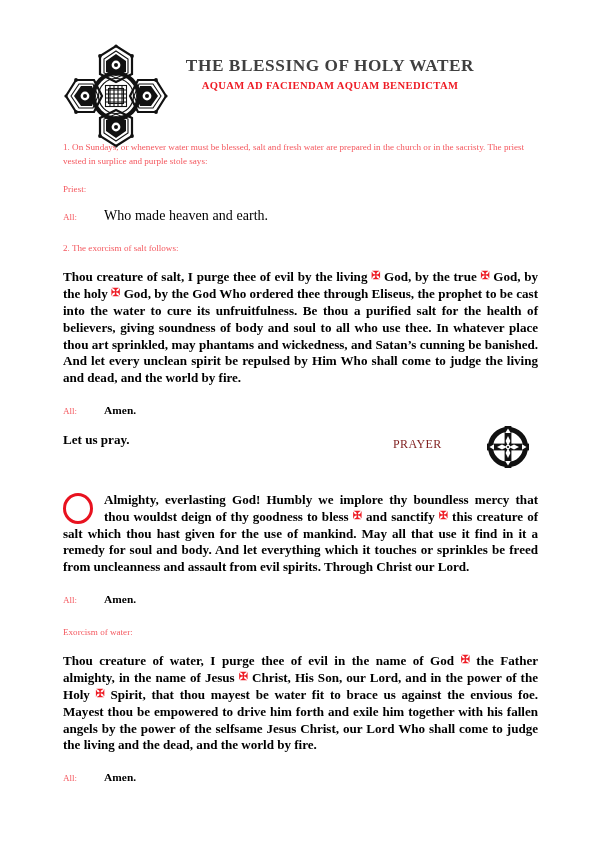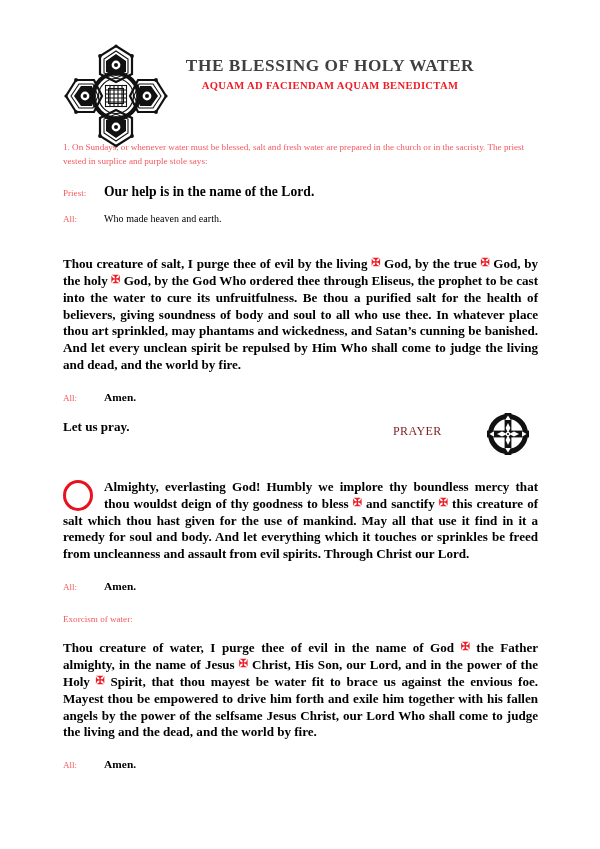--- a/index.html
+++ b/index.html
@@ -91,21 +91,21 @@
     line-height: 1.2;
   }
   .said {
     font-size: 13.6px;
     font-weight: bold;
     line-height: 1.25;
     letter-spacing: 0.05px;
   }
   .said.plain {
     font-weight: normal;
-    font-size: 10px;
+    font-size: 14px;
   }
   .said.amen {
     font-weight: bold;
     font-size: 11.4px;
   }
 
   .para {
     font-size: 13.1px;
     font-weight: bold;
     line-height: 1.295;
@@ -254,32 +254,32 @@
   </div>
 
   <div class="content">
 
     <p class="rubric">1. On Sundays, or whenever water must be blessed, salt and fresh water are prepared in the church or in the sacristy. The priest vested in surplice and purple stole says:</p>
 
     <div class="spacer-16"></div>
 
     <div class="dialog-line">
       <span class="speaker">Priest:</span>
-      <span class="said">Our help is in the name of the Lord.</span>
     </div>
 
     <div class="spacer-12"></div>
 
     <div class="dialog-line">
       <span class="speaker">All:</span>
       <span class="said plain">Who made heaven and earth.</span>
     </div>
 
     <div class="spacer-16"></div>
 
+    <p class="rubric small-head">2. The exorcism of salt follows:</p>
 
     <div class="spacer-14"></div>
 
     <p class="para">
       <span>Thou creature of salt, I purge thee of evil by the living </span><span class="xcross">✠</span><span> God, by the true </span><span class="xcross">✠</span><span> God, by the holy </span><span class="xcross">✠</span><span> God, by the God Who ordered thee through Eliseus, the prophet to be cast into the water to cure its unfruitfulness. Be thou a purified salt for the health of believers, giving soundness of body and soul to all who use thee. In whatever place thou art sprinkled, may phantams and wickedness, and Satan’s cunning be banished. And let every unclean spirit be repulsed by Him Who shall come to judge the living and dead, and the world by fire.</span>
     </p>
 
     <div class="spacer-16"></div>
 
     <div class="dialog-line">

